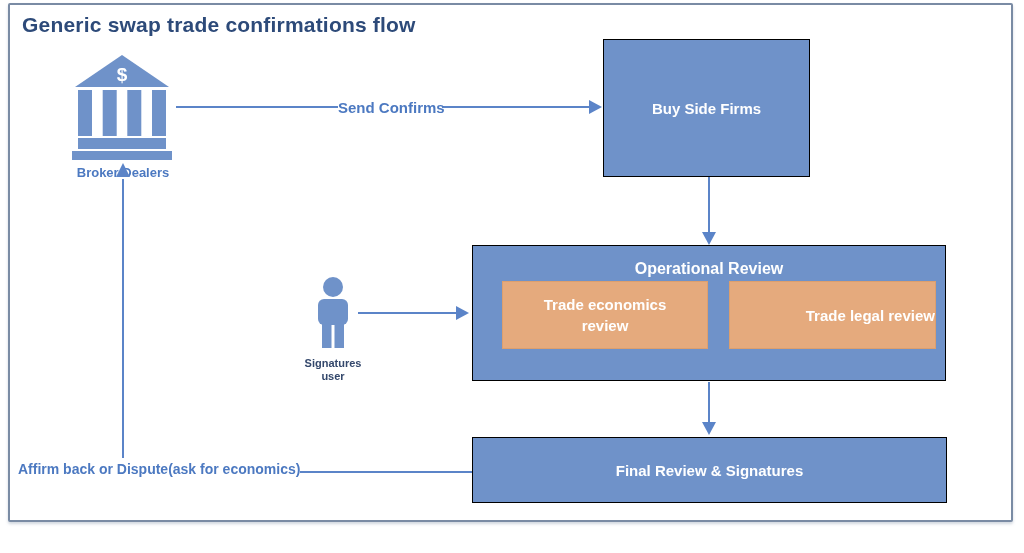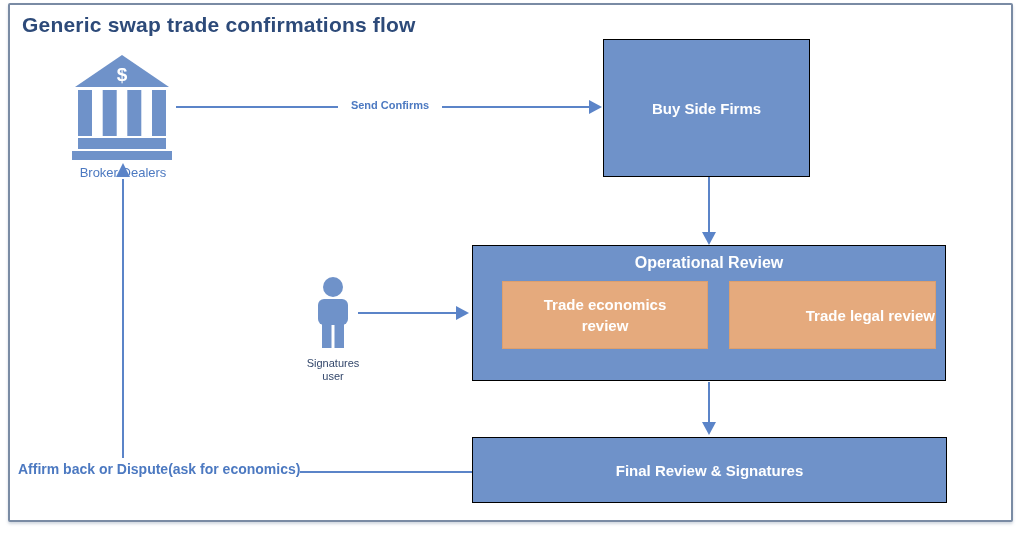--- a/index.html
+++ b/index.html
@@ -42,21 +42,21 @@
     color: #ffffff;
     font-weight: bold;
     display: flex;
     align-items: center;
     justify-content: center;
     text-align: center;
   }
   .node-buy-side   { left: 603px; top: 39px;  width: 207px; height: 138px; font-size: 15px; }
   .node-op-review  { left: 472px; top: 245px; width: 474px; height: 136px; display: block; }
   .op-review-title {
-    padding-top: 8px;
+    padding-top: 14px;
     text-align: center;
     font-size: 16px;
     font-weight: bold;
     color: #ffffff;
   }
   .sub-node {
     position: absolute;
     background: #E5AA7D;
     border: 1px solid #DC9F6E;
     color: #ffffff;
@@ -82,27 +82,27 @@
   .arrow-down  { border-left: 7px solid transparent; border-right: 7px solid transparent; border-top: 13px solid #5B84C8; }
   .arrow-up    { border-left: 7px solid transparent; border-right: 7px solid transparent; border-bottom: 14px solid #5B84C8; }
 
   .edge-label {
     position: absolute;
     background: #ffffff;
     color: #4C79C1;
     font-weight: bold;
     white-space: nowrap;
   }
-  .label-send-confirms { left: 338px; top: 99px; width: 104px; text-align: center; font-size: 11px; }
+  .label-send-confirms { left: 338px; top: 99px; width: 104px; text-align: center; font-size: 15px; }
   .label-affirm        { left: 18px;  top: 461px; font-size: 14px; }
 
   
   .actor-label {
     position: absolute;
-    font-weight: normal;
+    font-weight: bold;
     text-align: center;
   }
   .label-broker { left: 48px; top: 165px; width: 150px; font-size: 13px; color: #4C79C1; }
   .label-ops-user { left: 295px; top: 357px; width: 76px; font-size: 11px; line-height: 13px; color: #33476B; }
 
   .icon-wrap { position: absolute; }
   .bank-icon-wrap   { left: 72px;  top: 55px; }
   .person-icon-wrap { left: 310px; top: 277px; }
 </style>
 </head>

